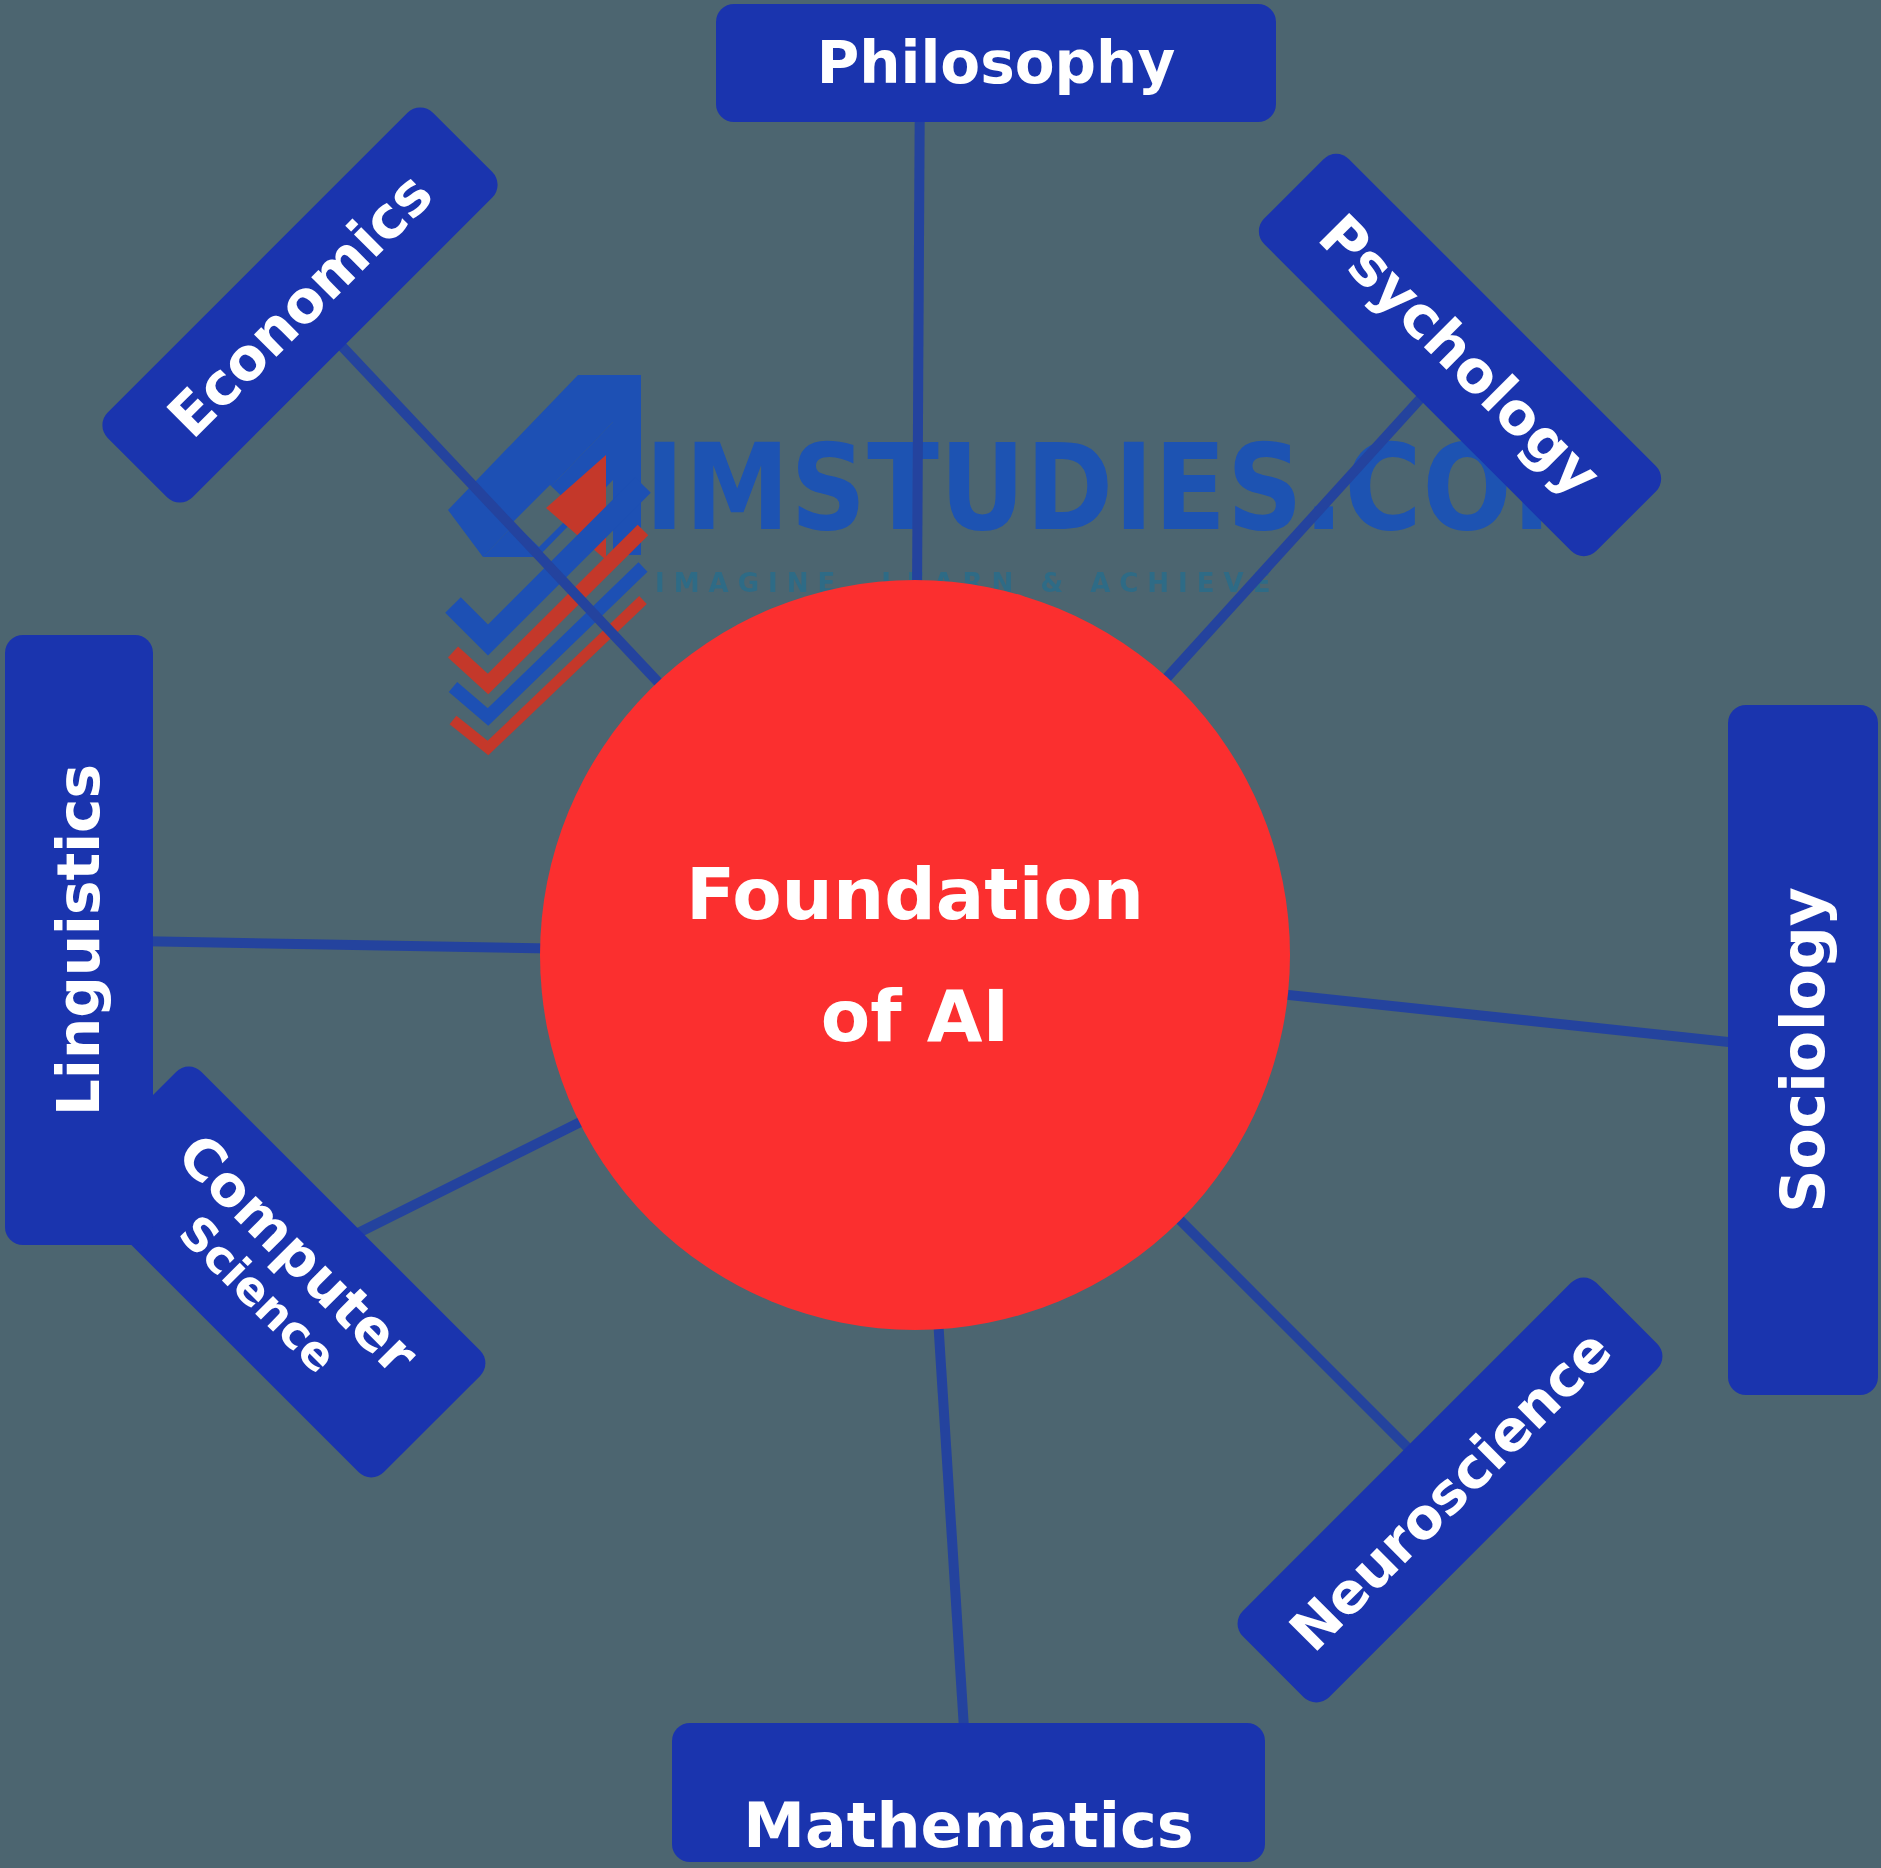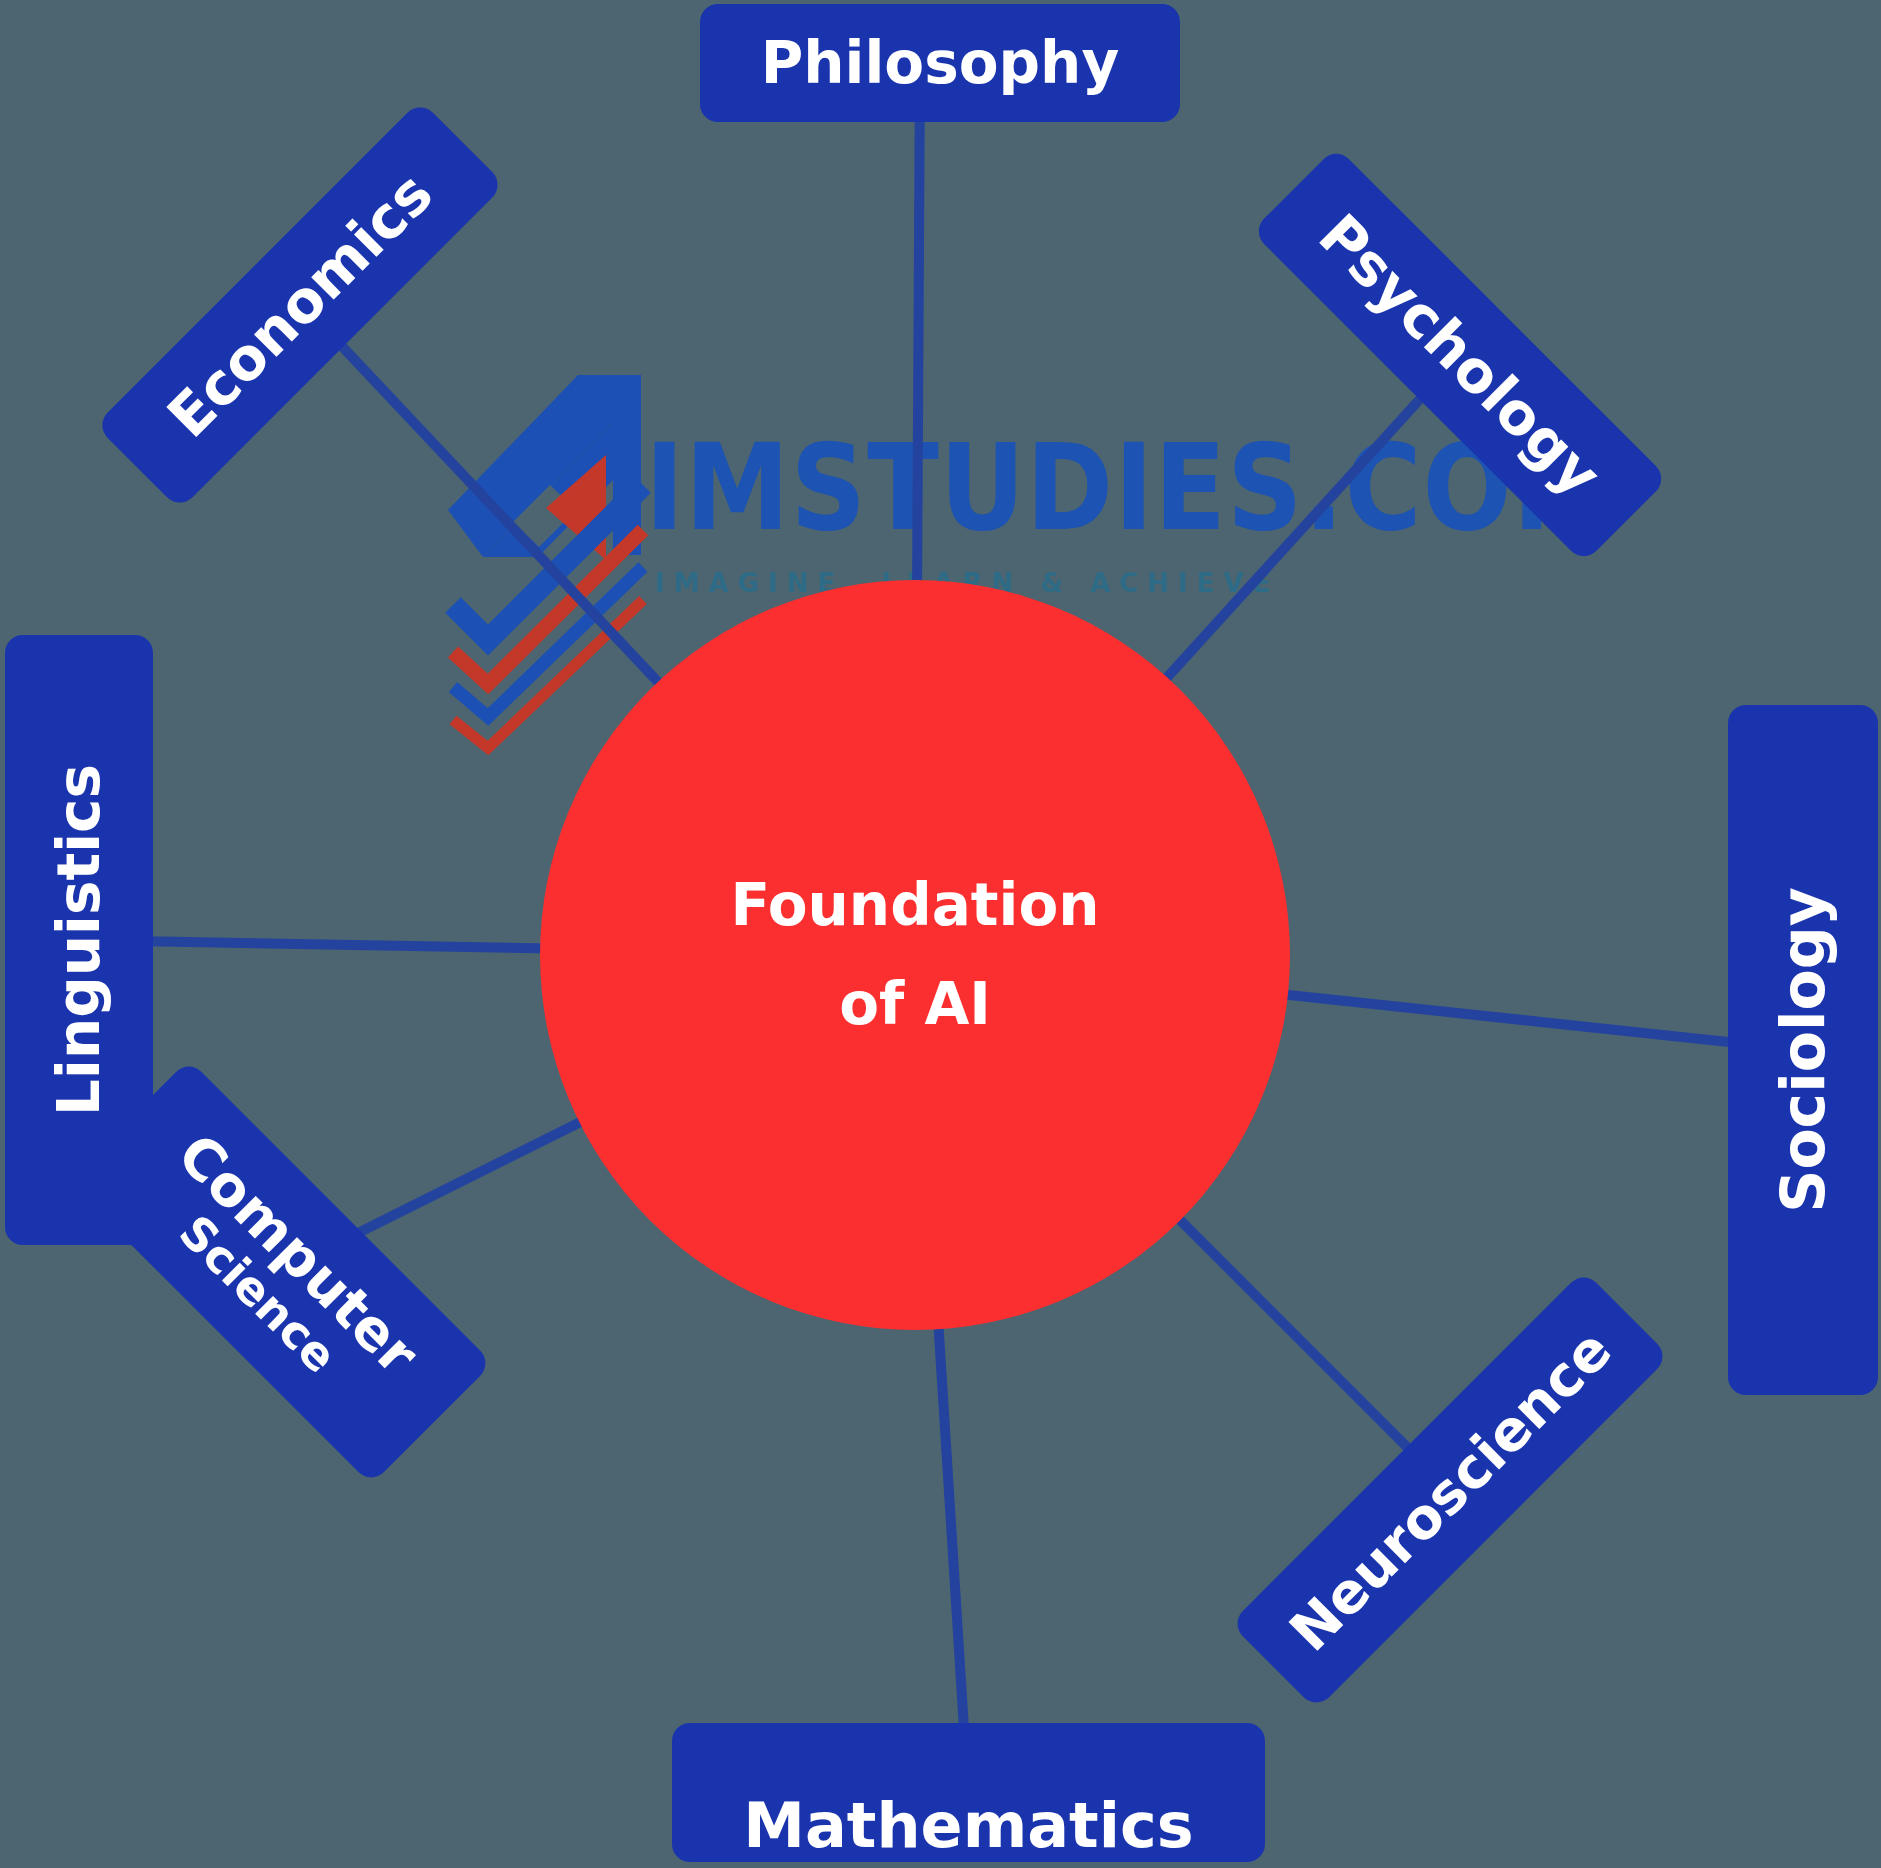--- a/index.html
+++ b/index.html
@@ -20,36 +20,36 @@
   .wm-mark{position:absolute;left:438px;top:360px;z-index:1;}
   
   .connectors{position:absolute;left:0;top:0;z-index:2;}
   .connectors line{stroke:#24439E;stroke-width:10;}
   
   .node{
     position:absolute;z-index:3;background:#1A34AE;border-radius:18px;
     display:flex;align-items:center;justify-content:center;
     color:#FFFFFF;font-weight:bold;text-align:center;
   }
-  #node-philosophy       {left:700px; top:4px;    width:480px;height:118px;font-size:58px;}
+  #node-philosophy       {left:716px; top:4px;    width:560px;height:118px;font-size:58px;}
   #node-psychology       {left:1225px;top:295px;  width:470px;height:120px;font-size:58px;transform:rotate(45deg);}
   #node-sociology        {left:1728px;top:705px;  width:150px;height:690px;font-size:60px;}
   #node-neuroscience     {left:1200px;top:1429px; width:500px;height:122px;font-size:56px;transform:rotate(-45deg);}
   #node-mathematics      {left:672px; top:1723px; width:593px;height:139px;font-size:62px;align-items:flex-end;}
   #node-computer-science {left:65px;  top:1186px; width:430px;height:172px;font-size:56px;transform:rotate(45deg);flex-direction:column;line-height:1.1;}
   #node-computer-science .line2{font-size:46px;}
   #node-linguistics      {left:5px;   top:635px;  width:148px;height:610px;font-size:58px;}
   #node-economics        {left:70px;  top:245px;  width:460px;height:120px;font-size:58px;transform:rotate(-45deg);}
   .vert-text{transform:rotate(-90deg);white-space:nowrap;}
   
   .center-circle{
     position:absolute;z-index:3;left:540px;top:580px;width:750px;height:750px;
     border-radius:50%;background:#FB2F2F;
     display:flex;flex-direction:column;align-items:center;justify-content:center;
-    color:#FFFFFF;font-weight:bold;font-size:58px;line-height:1.7;
+    color:#FFFFFF;font-weight:bold;font-size:72px;line-height:1.7;
   }
 </style>
 </head>
 <body>
 
 <div class="canvas">
 
   <svg class="wm-mark" width="215" height="400" viewBox="0 0 215 400">
     <polygon points="10,150 140,15 175,15 175,62 45,197" fill="#1D50B4"></polygon>
     <rect x="175" y="15" width="28" height="180" fill="#1D50B4"></rect>

